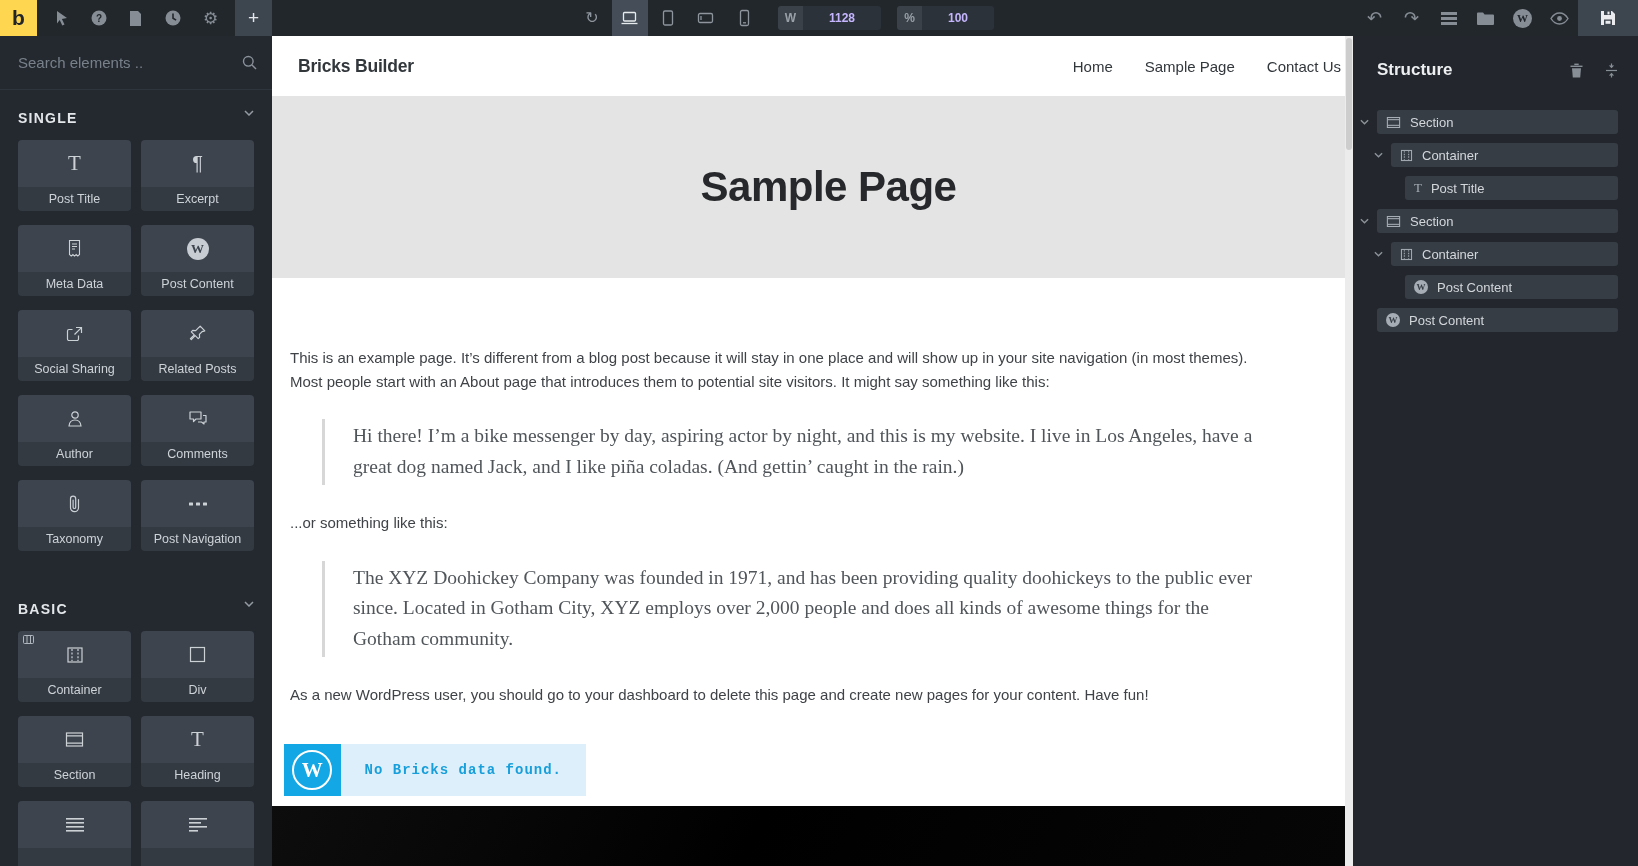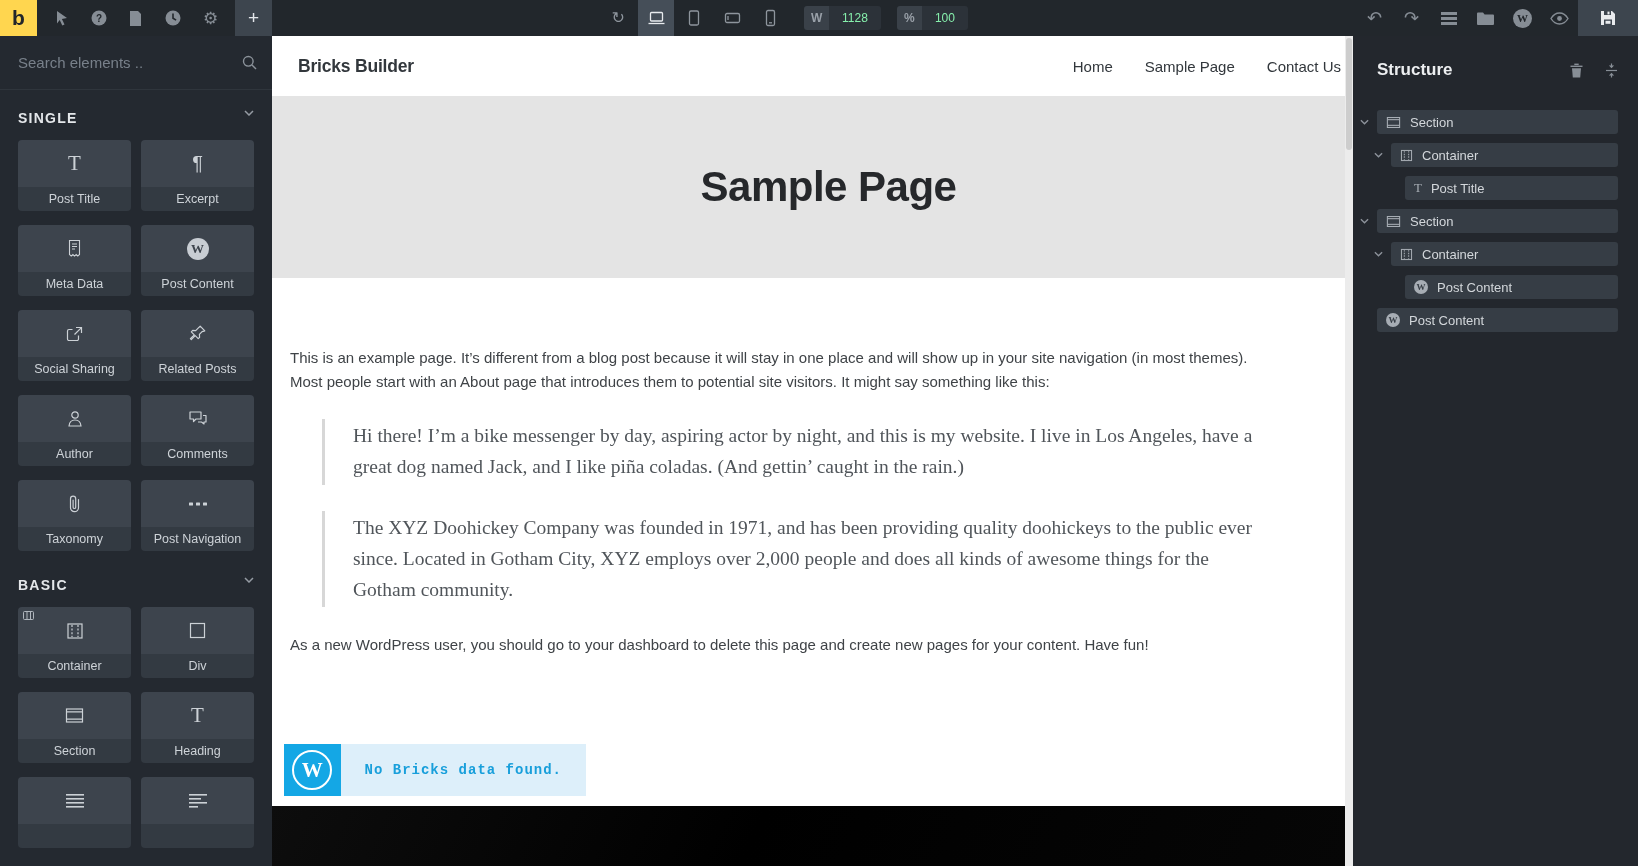--- a/index.html
+++ b/index.html
@@ -19,42 +19,42 @@
   .tb-center { flex:1; display:flex; align-items:center; justify-content:center; gap:2px;
                transform:translateX(-30px); }
   .vp-btn { width:36px; height:36px; display:flex; align-items:center; justify-content:center;
             color:#8e959d; cursor:pointer; }
   .vp-btn.active { background:#454e58; color:#e8ebee; }
   .glyph-ic { font-size:16px; line-height:1; }
   .chip { display:flex; height:24px; border-radius:3px; overflow:hidden; margin-left:14px;
           font-size:12px; cursor:text; }
   .chip .k { background:#3a4149; color:#99a0a8; width:25px; display:flex; align-items:center;
              justify-content:center; font-weight:600; }
-  .chip .v { background:#2c3239; color:#86efac; padding:0 13px; display:flex; align-items:center;
-             min-width:40px; }
+  .chip .v { background:#2c3239; color:#c4b5fd; padding:0 26px; display:flex; align-items:center;
+             min-width:40px;font-weight:bold; }
   .tb-right { display:flex; align-items:stretch; }
   .tb-right .tb-btn { width:37px; }
   .tb-save { width:60px; background:#3d454e; color:#e9ebee; display:flex; align-items:center;
              justify-content:center; cursor:pointer; }
 
   
   .main { flex:1; display:flex; min-height:0; }
 
   
   .sidebar { width:272px; background:#242930; overflow:hidden; flex:0 0 272px; }
   .search-row { height:54px; border-bottom:1px solid #2f353c; display:flex; align-items:center;
                 padding:0 18px; gap:25px; }
   .search-row input { background:transparent; border:0; outline:none; color:#b3bac1;
                       font-size:15px; flex:1; font-family:"Liberation Sans",sans-serif; }
   .search-row input::placeholder { color:#78808a; }
   .search-row .mag { color:#8b929a; }
   .sec-header { display:flex; justify-content:space-between; align-items:flex-start;
                 padding:20px 18px 14px; color:#e4e7ea; font-size:14px; font-weight:700;
                 letter-spacing:.09em; cursor:pointer; }
-  .sec-header.second { padding-top:26px; }
+  .sec-header.second { padding-top:50px; }
   .sec-header .chev { color:#959ba3; }
   .el-grid { display:grid; grid-template-columns:1fr 1fr; gap:14px 10px; padding:0 18px; }
   .card { border-radius:4px; overflow:hidden; cursor:pointer; }
   .card .ic { height:47px; background:#3d444d; display:flex; align-items:center;
               justify-content:center; color:#ccd1d6; position:relative; }
   .card .lb { height:24px; background:#333a42; color:#ced3d8; font-size:12.5px;
               display:flex; align-items:center; justify-content:center; }
   .serifT { font-family:"Liberation Serif",serif; font-size:21px; color:#ccd1d6; }
   .pilcrow { font-size:20px; color:#ccd1d6; font-weight:400; }
   .badge { position:absolute; top:4px; left:5px; color:#b0b6bd; }
@@ -439,20 +439,21 @@
         </nav>
       </div>
 
       <div class="hero">
         <h1>Sample Page</h1>
       </div>
 
       <div class="content">
         <p>This is an example page. It’s different from a blog post because it will stay in one place and will show up in your site navigation (in most themes). Most people start with an About page that introduces them to potential site visitors. It might say something like this:</p>
         <blockquote>Hi there! I’m a bike messenger by day, aspiring actor by night, and this is my website. I live in Los Angeles, have a great dog named Jack, and I like piña coladas. (And gettin’ caught in the rain.)</blockquote>
+        <p>...or something like this:</p>
         <blockquote>The XYZ Doohickey Company was founded in 1971, and has been providing quality doohickeys to the public ever since. Located in Gotham City, XYZ employs over 2,000 people and does all kinds of awesome things for the Gotham community.</blockquote>
         <p>As a new WordPress user, you should go to your dashboard to delete this page and create new pages for your content. Have fun!</p>
       </div>
 
       <div class="notice-row">
         <div class="notice-ic">
           <span class="wp notice-wp">
             <span>W</span>
           </span>
         </div>

